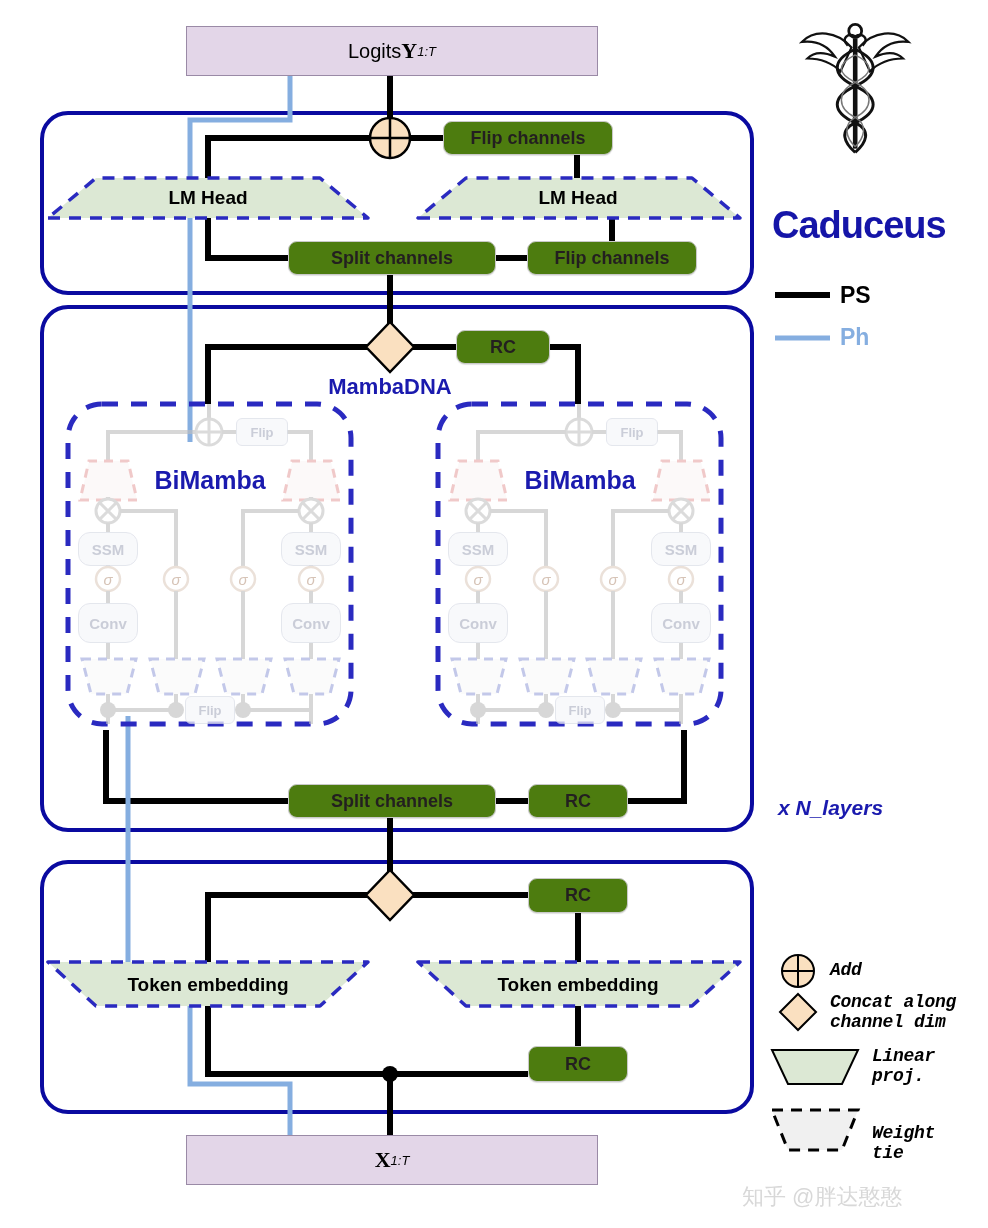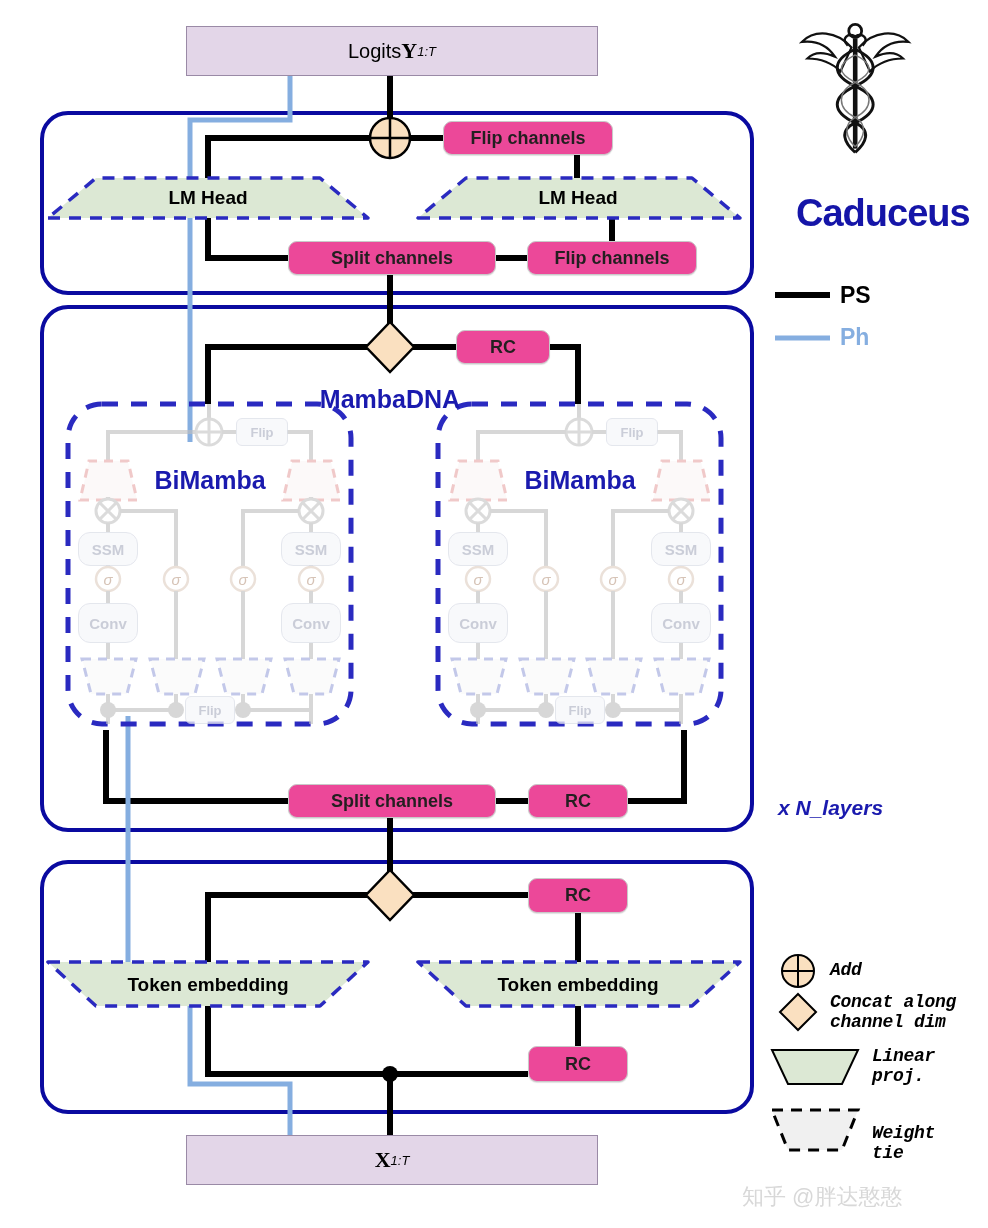--- a/index.html
+++ b/index.html
@@ -13,21 +13,21 @@
   .nodeLabel{position:absolute;display:flex;align-items:center;justify-content:center;
              text-align:center;box-sizing:border-box;}
 
   
   .databox{background:#E3D6E8;border:1px solid #9a8aa6;color:#000;
            font-size:20px;font-weight:400;}
   .databox .sub{font-size:13px;font-style:italic;vertical-align:-2px;}
   .databox .bold{font-weight:bold;font-family:"Liberation Serif",serif;font-size:22px;}
 
   
-  .greybox{background:#ec4899;border:1px solid #c9c9c9;border-radius:9px;
+  .greybox{background:#4d7c0f;border:1px solid #c9c9c9;border-radius:9px;
            color:#231F20;font-size:18px;font-weight:bold;
            box-shadow:0 1px 1px rgba(0,0,0,.12);}
 
   
   .fadedbox{background:#F6F7FA;border:1px solid #dcdfe8;border-radius:12px;
             color:#b9bdcb;font-size:15px;font-weight:bold;opacity:.75;}
   .fadedbox.tiny{font-size:13px;border-radius:6px;}
 
   .trapLabel{position:absolute;display:flex;align-items:center;justify-content:center;
              color:#000;font-size:19px;font-weight:bold;}
@@ -281,21 +281,21 @@
         <span>LM Head</span>
       </div>
     <div class="trapLabel" style="left:488px;top:178px;width:180px;height:40px;">
         <span>LM Head</span>
       </div>
 
     <div class="nodeLabel greybox" style="left:456px;top:330px;width:94px;height:34px;">
         <span>RC</span>
       </div>
 
-    <div class="blockTitle" style="left:310px;top:385px;width:160px;text-align:center;font-size:25px;"><span>MambaDNA</span></div>
+    <div class="blockTitle" style="left:310px;top:374px;width:160px;text-align:center;font-size:22px;"><span>MambaDNA</span></div>
 
     <div class="blockTitle" style="left:140px;top:466px;width:140px;text-align:center;font-size:25px;"><span>BiMamba</span></div>
     <div class="blockTitle" style="left:510px;top:466px;width:140px;text-align:center;font-size:25px;"><span>BiMamba</span></div>
 
     <div class="nodeLabel fadedbox tiny" style="left:236px;top:418px;width:52px;height:28px;">
         <span>Flip</span>
       </div>
     <div class="nodeLabel fadedbox" style="left:78px;top:532px;width:60px;height:34px;">
         <span>SSM</span>
       </div>
@@ -371,21 +371,21 @@
 
     <div class="trapLabel" style="left:98px;top:966px;width:220px;height:38px;">
         <span>Token embedding</span>
       </div>
     <div class="trapLabel" style="left:468px;top:966px;width:220px;height:38px;">
         <span>Token embedding</span>
       </div>
 
     <div class="nlayers" style="left:778px;top:796px;"><span>x N_layers</span></div>
 
-    <div class="brand" style="left:772px;top:192px;margin-left:24px;"><span>Caduceus</span></div>
+    <div class="brand" style="left:772px;top:204px;"><span>Caduceus</span></div>
 
     <div class="lsLabel" style="left:840px;top:282px;color:#000;"><span>PS</span></div>
     <div class="lsLabel" style="left:840px;top:324px;color:#85AEE0;"><span>Ph</span></div>
 
     <div class="legendText mono" style="left:830px;top:961px;"><span>Add</span></div>
     <div class="legendText mono" style="left:830px;top:993px;"><span>Concat along</span></div>
     <div class="legendText mono" style="left:830px;top:1013px;"><span>channel dim</span></div>
     <div class="legendText mono" style="left:872px;top:1047px;"><span>Linear</span></div>
     <div class="legendText mono" style="left:872px;top:1067px;"><span>proj.</span></div>
     <div class="legendText mono" style="left:872px;top:1124px;"><span>Weight</span></div>

